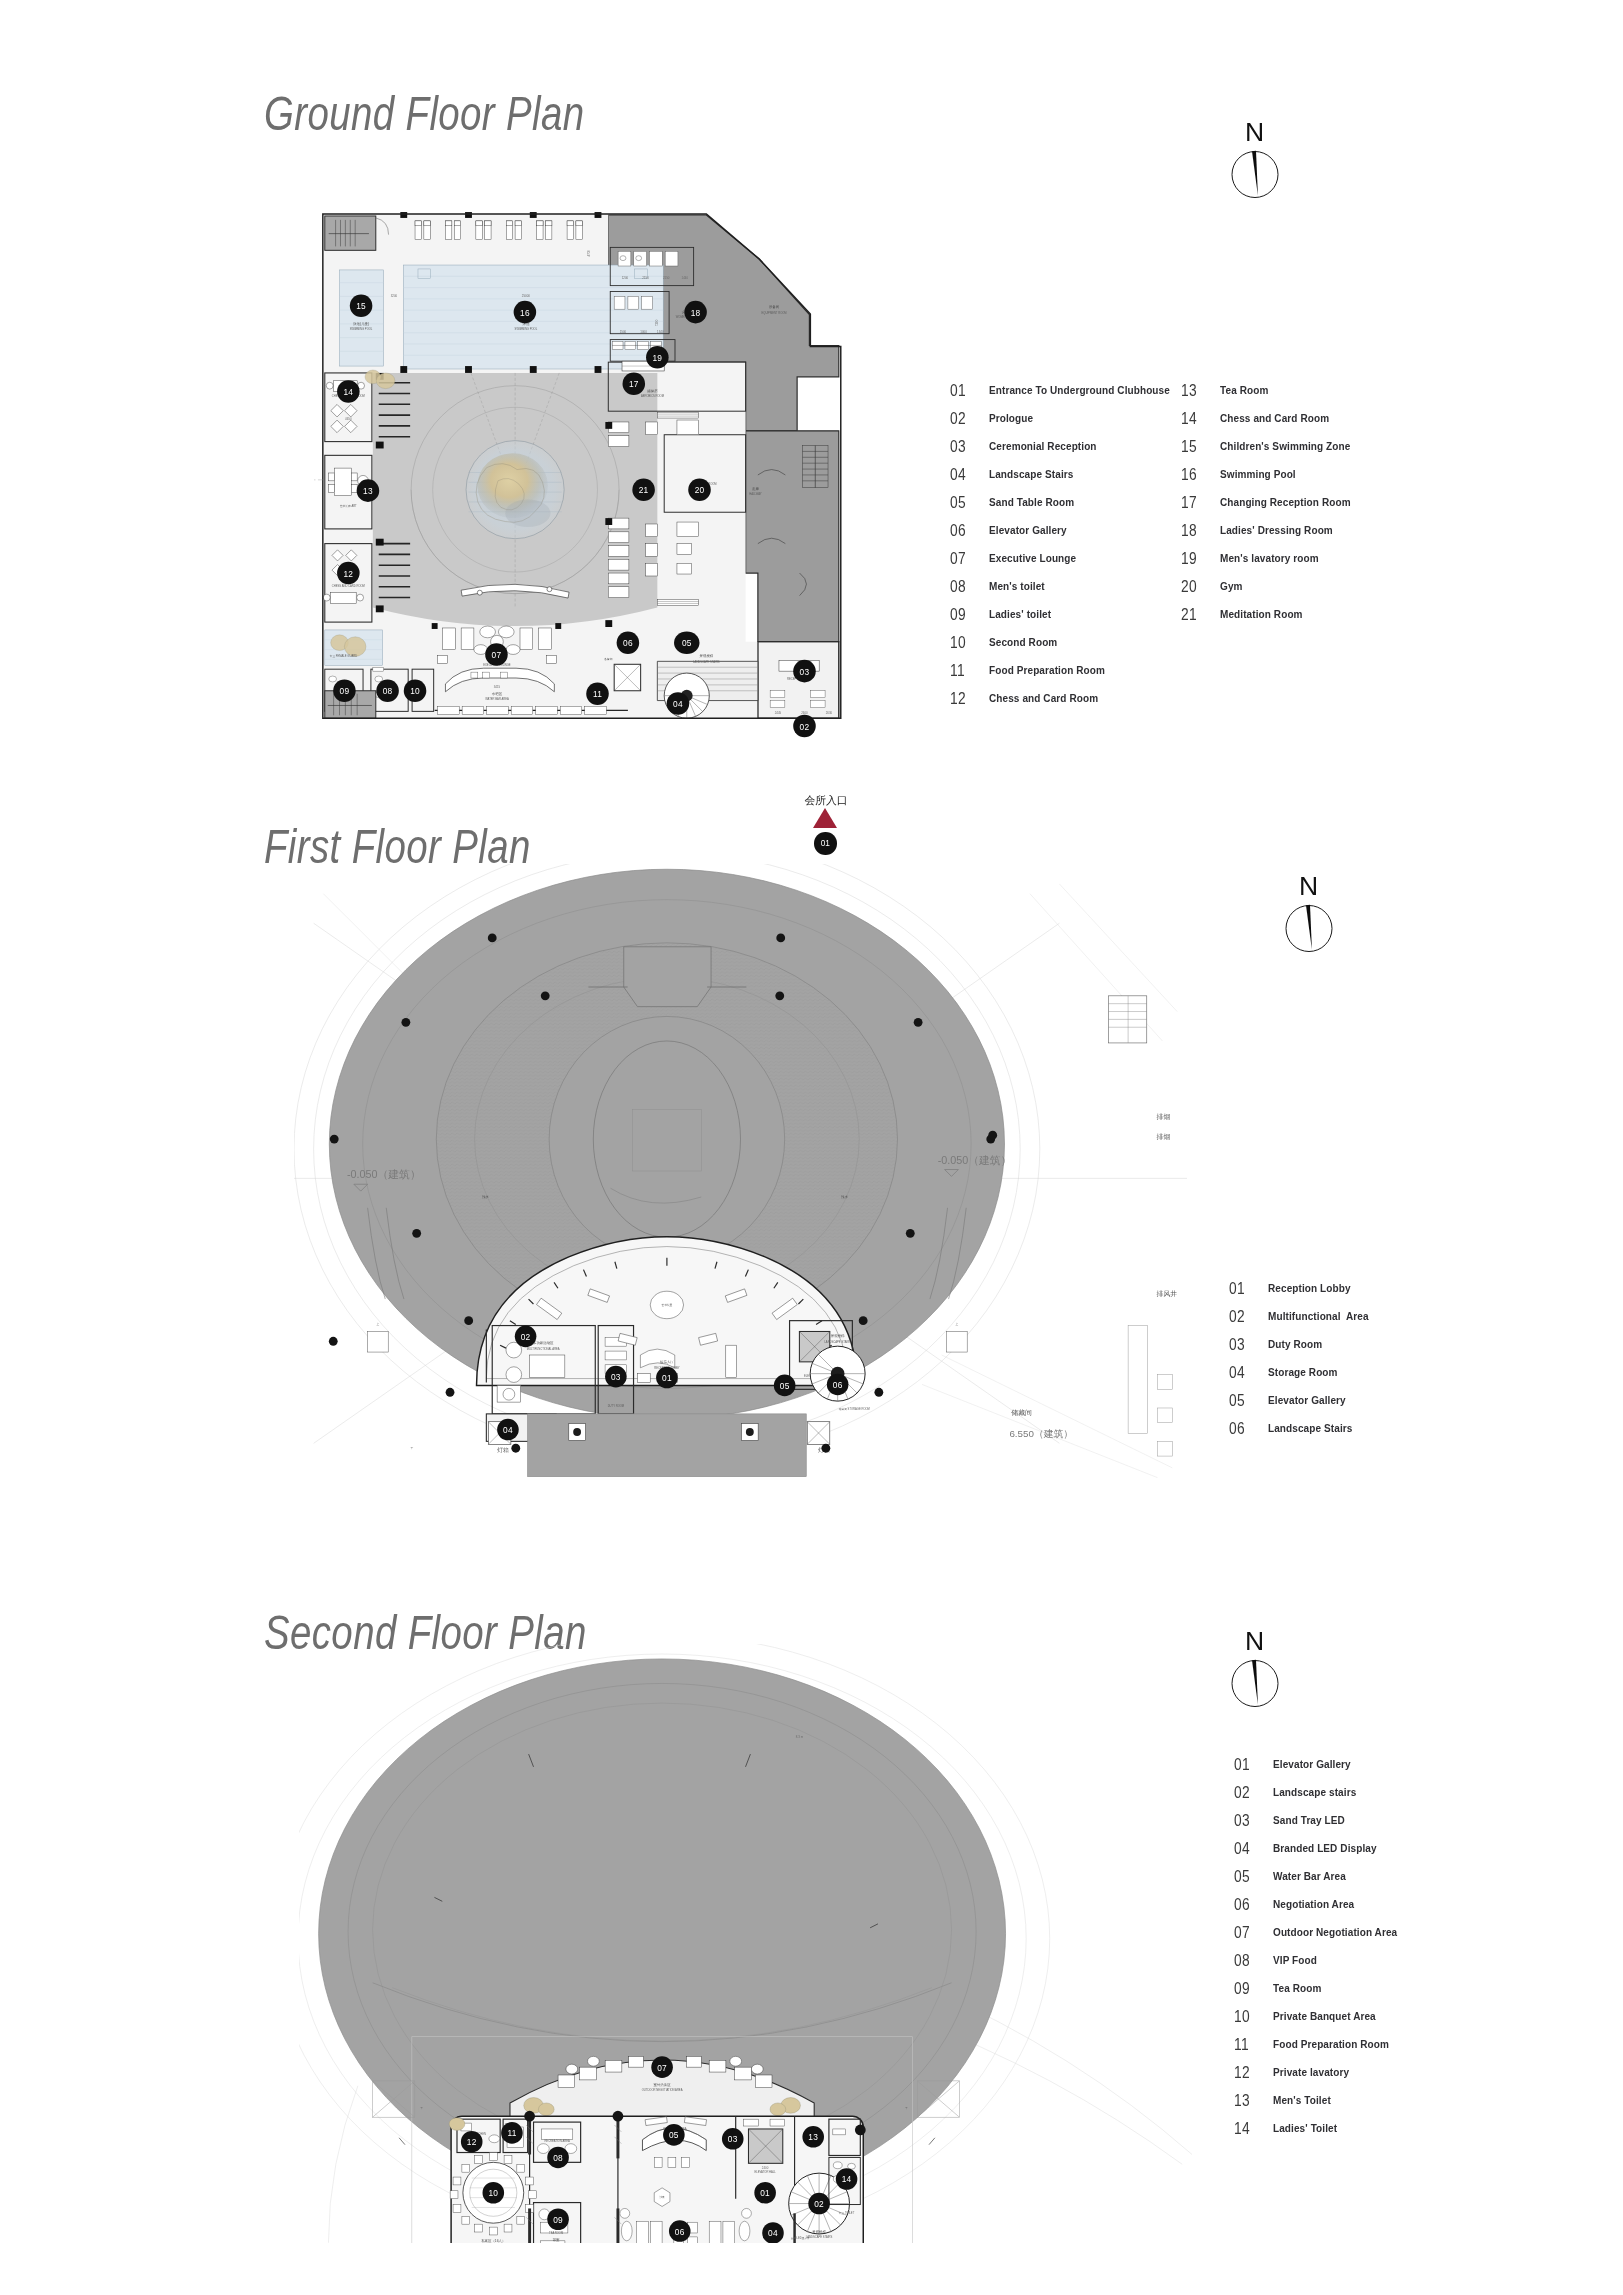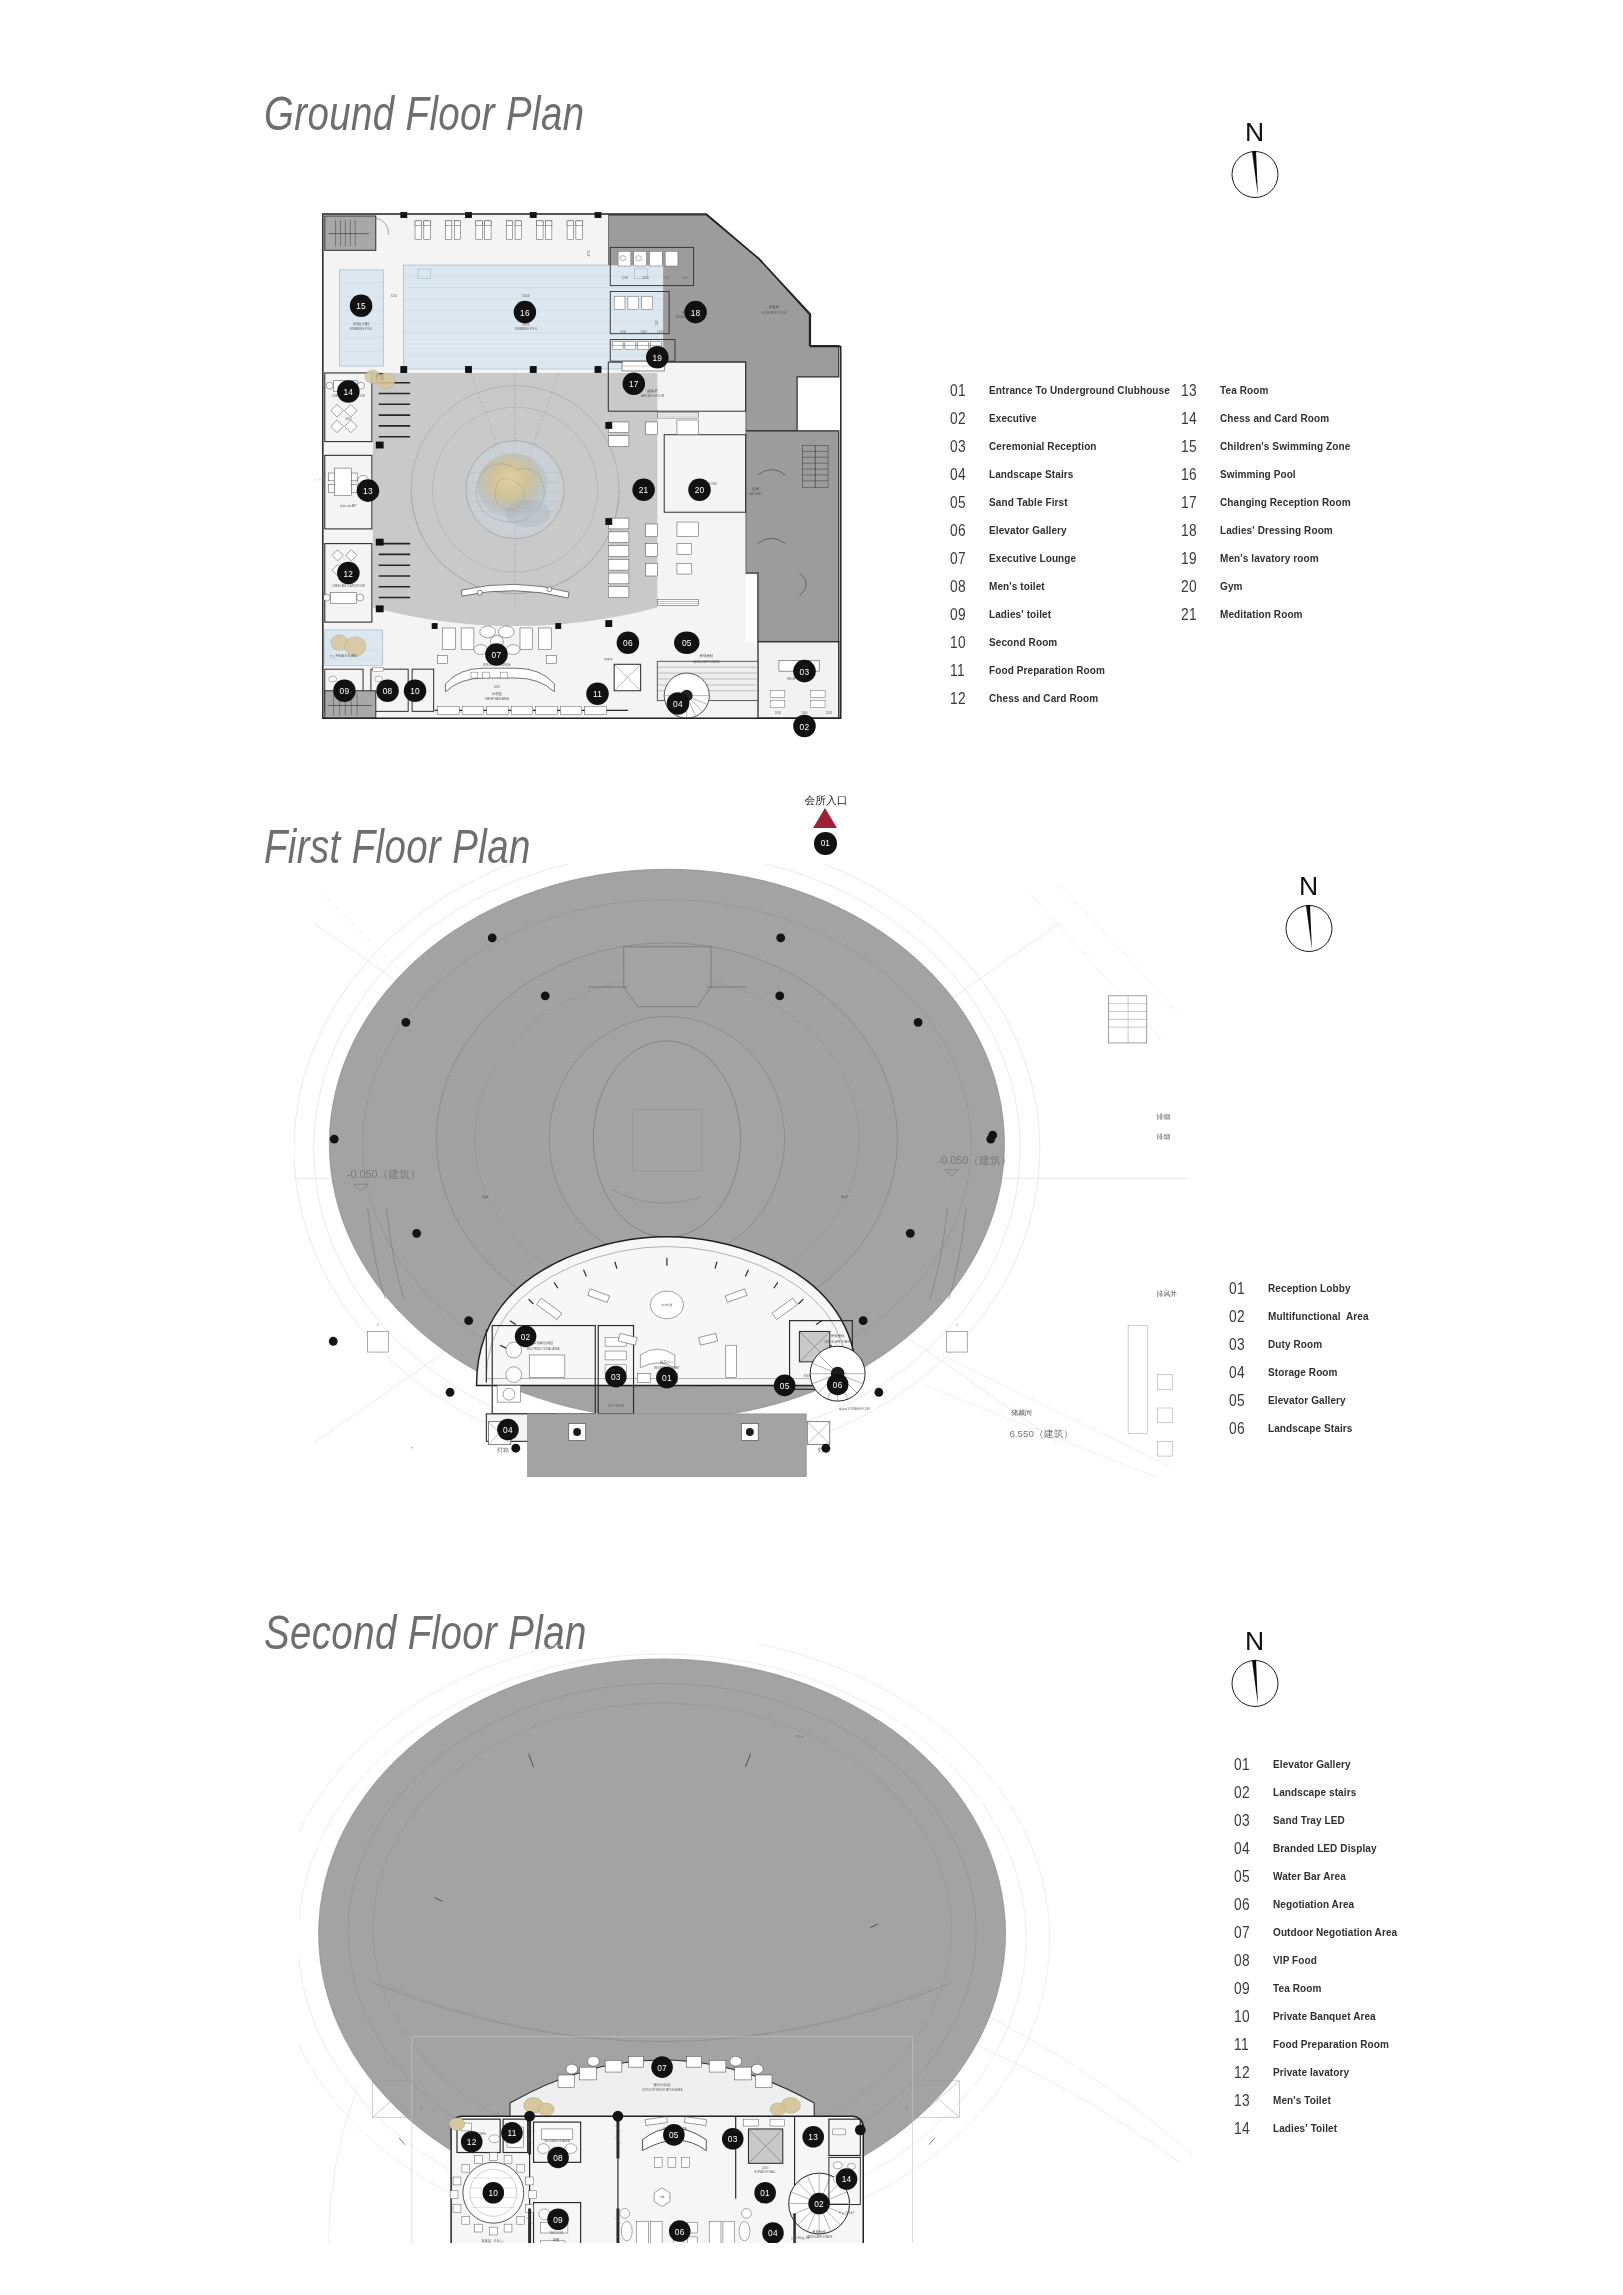--- a/index.html
+++ b/index.html
@@ -637,33 +637,33 @@
 </div>
 
 <div class="legend" style="left:950px;top:383px;width:491px;height:344px;">
   <div class="legend-col" style="left:0;">
     <div class="legend-row">
       <span class="legend-num">01</span>
       <span class="legend-label">Entrance To Underground Clubhouse</span>
     </div>
     <div class="legend-row">
       <span class="legend-num">02</span>
-      <span class="legend-label">Executive</span>
+      <span class="legend-label">Prologue</span>
     </div>
     <div class="legend-row">
       <span class="legend-num">03</span>
       <span class="legend-label">Ceremonial Reception</span>
     </div>
     <div class="legend-row">
       <span class="legend-num">04</span>
       <span class="legend-label">Landscape Stairs</span>
     </div>
     <div class="legend-row">
       <span class="legend-num">05</span>
-      <span class="legend-label">Sand Table First</span>
+      <span class="legend-label">Sand Table Room</span>
     </div>
     <div class="legend-row">
       <span class="legend-num">06</span>
       <span class="legend-label">Elevator Gallery</span>
     </div>
     <div class="legend-row">
       <span class="legend-num">07</span>
       <span class="legend-label">Executive Lounge</span>
     </div>
     <div class="legend-row">

